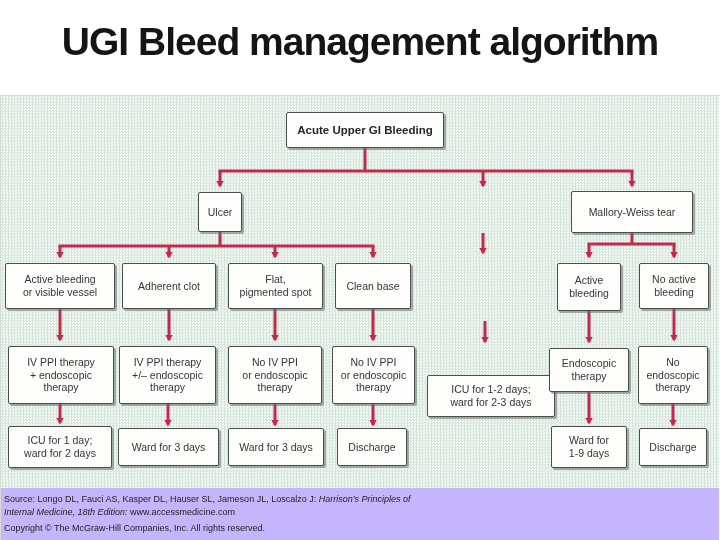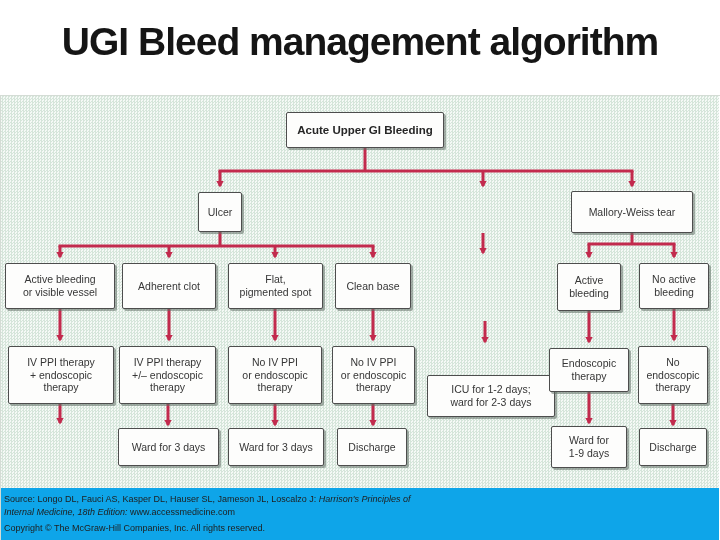--- a/index.html
+++ b/index.html
@@ -32,21 +32,21 @@
     box-shadow:2px 2px 0 rgba(96,112,102,0.55);
     display:flex;align-items:center;justify-content:center;
     text-align:center;
     font-size:10.5px;line-height:1.22;color:#363636;
     white-space:pre-line;
     padding:2px 3px;box-sizing:border-box;
   }
   .node.root{font-weight:700;font-size:11.5px;color:#262626;}
   .footer-area{
     position:absolute;left:0;top:392px;width:718px;height:52px;
-    background:#0ea5e9;
+    background:#c4b5fd;
     font-size:9px;color:#1e1e1e;line-height:1.4;
     padding:5px 0 0 3px;box-sizing:border-box;
   }
   .footer-area p{margin:0 0 4px 0;max-width:430px;}
   .src-italic{font-style:italic;}
 </style>
 </head>
 <body>
 
 <div class="slide-title">UGI Bleed management algorithm</div>
@@ -128,20 +128,22 @@
 or endoscopic
 therapy</div>
     <div class="node" style="left:426px;top:252px;width:128px;height:42px;margin-top:27px;">ICU for 1-2 days;
 ward for 2-3 days</div>
     <div class="node" style="left:548px;top:252px;width:80px;height:44px;">Endoscopic
 therapy</div>
     <div class="node" style="left:637px;top:250px;width:70px;height:58px;">No
 endoscopic
 therapy</div>
 
+    <div class="node" style="left:7px;top:330px;width:104px;height:42px;">ICU for 1 day;
+ward for 2 days</div>
     <div class="node" style="left:117px;top:332px;width:101px;height:38px;">Ward for 3 days</div>
     <div class="node" style="left:227px;top:332px;width:96px;height:38px;">Ward for 3 days</div>
     <div class="node" style="left:336px;top:332px;width:70px;height:38px;">Discharge</div>
     <div class="node" style="left:550px;top:330px;width:76px;height:42px;">Ward for
 1-9 days</div>
     <div class="node" style="left:638px;top:332px;width:68px;height:38px;">Discharge</div>
   </div>
 
   <div class="footer-area">
     <p><span>Source: Longo DL, Fauci AS, Kasper DL, Hauser SL, Jameson JL, Loscalzo J: </span><span class="src-italic">Harrison's Principles of Internal Medicine, 18th Edition:</span><span> www.accessmedicine.com</span></p>

